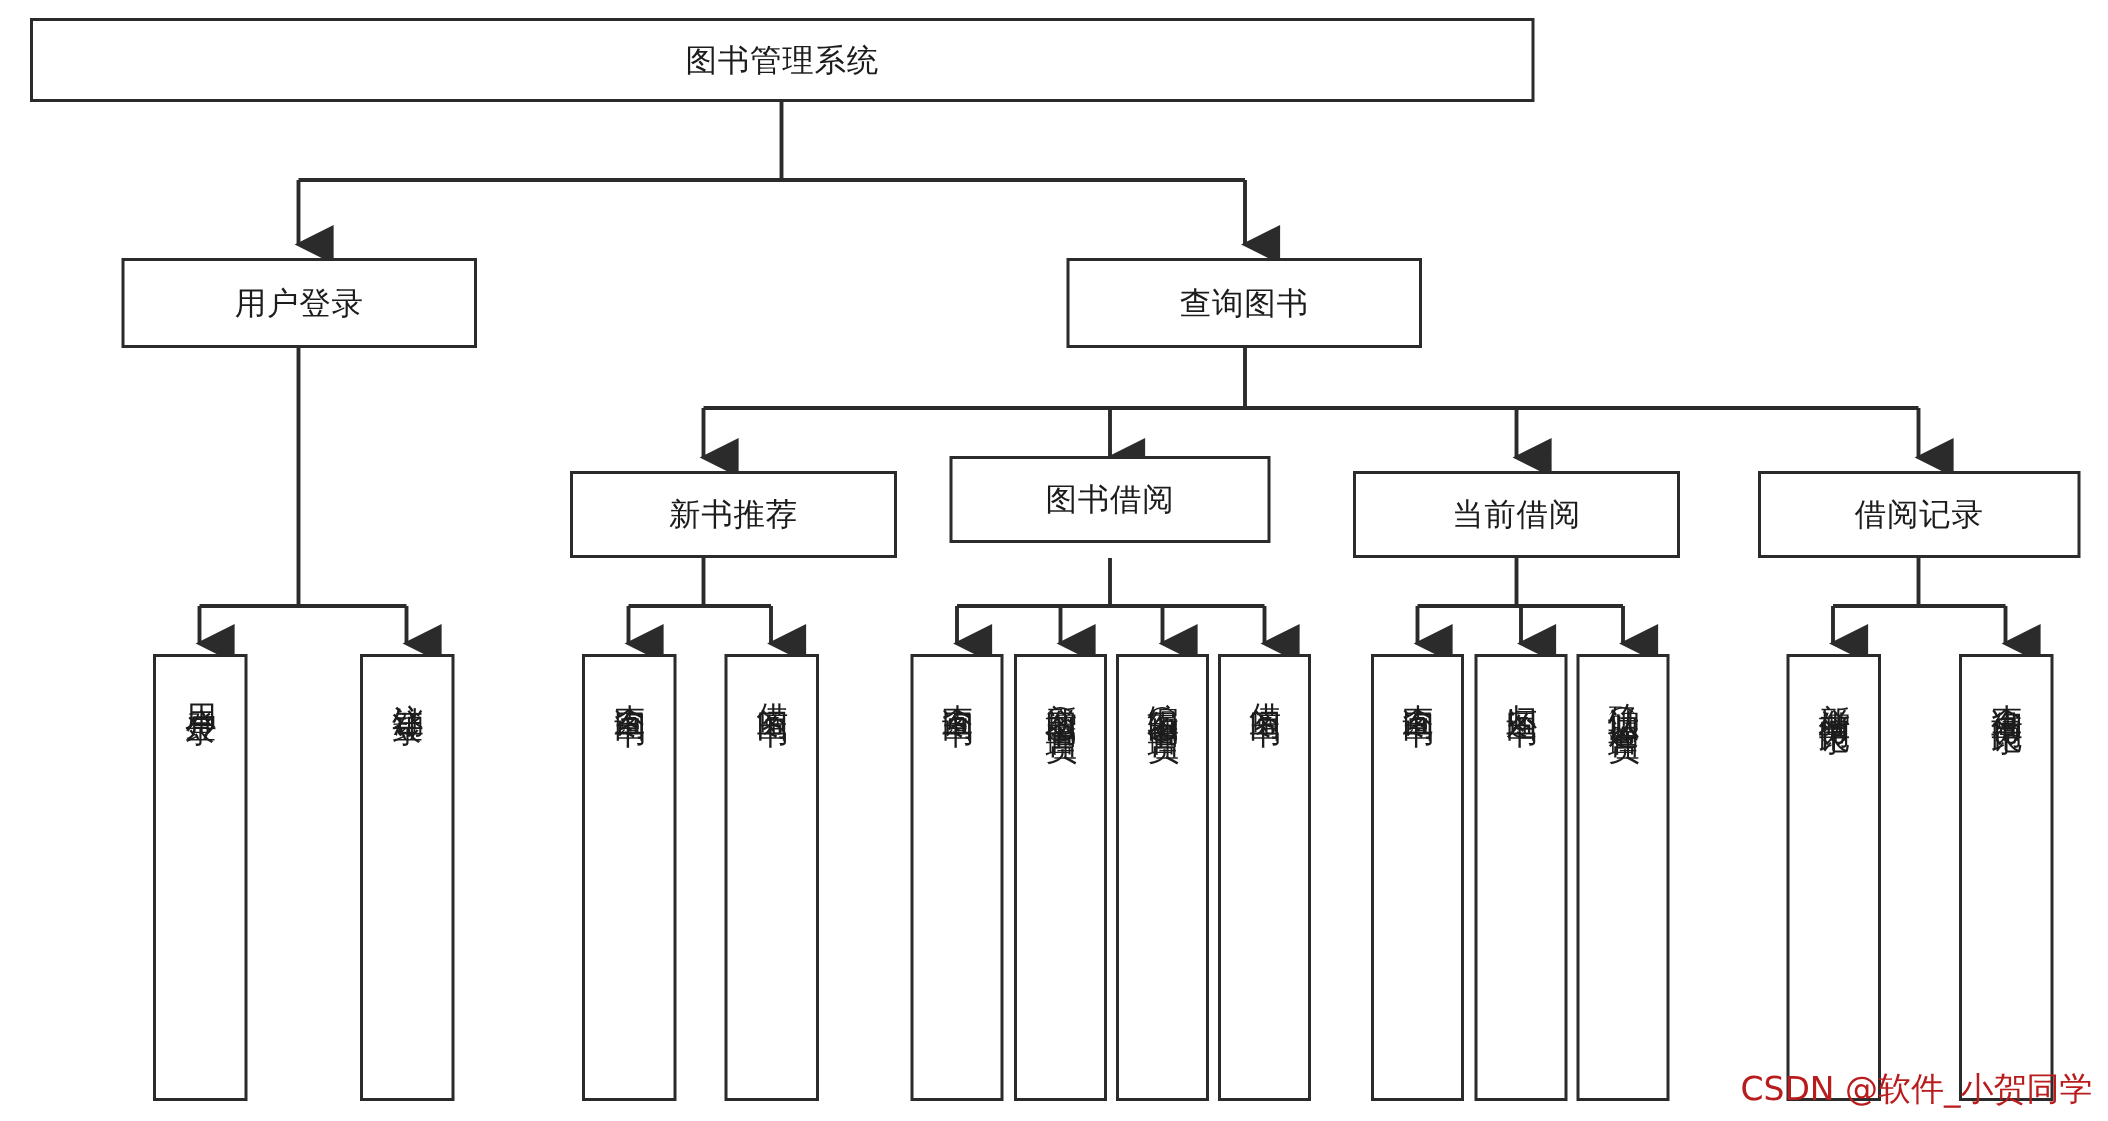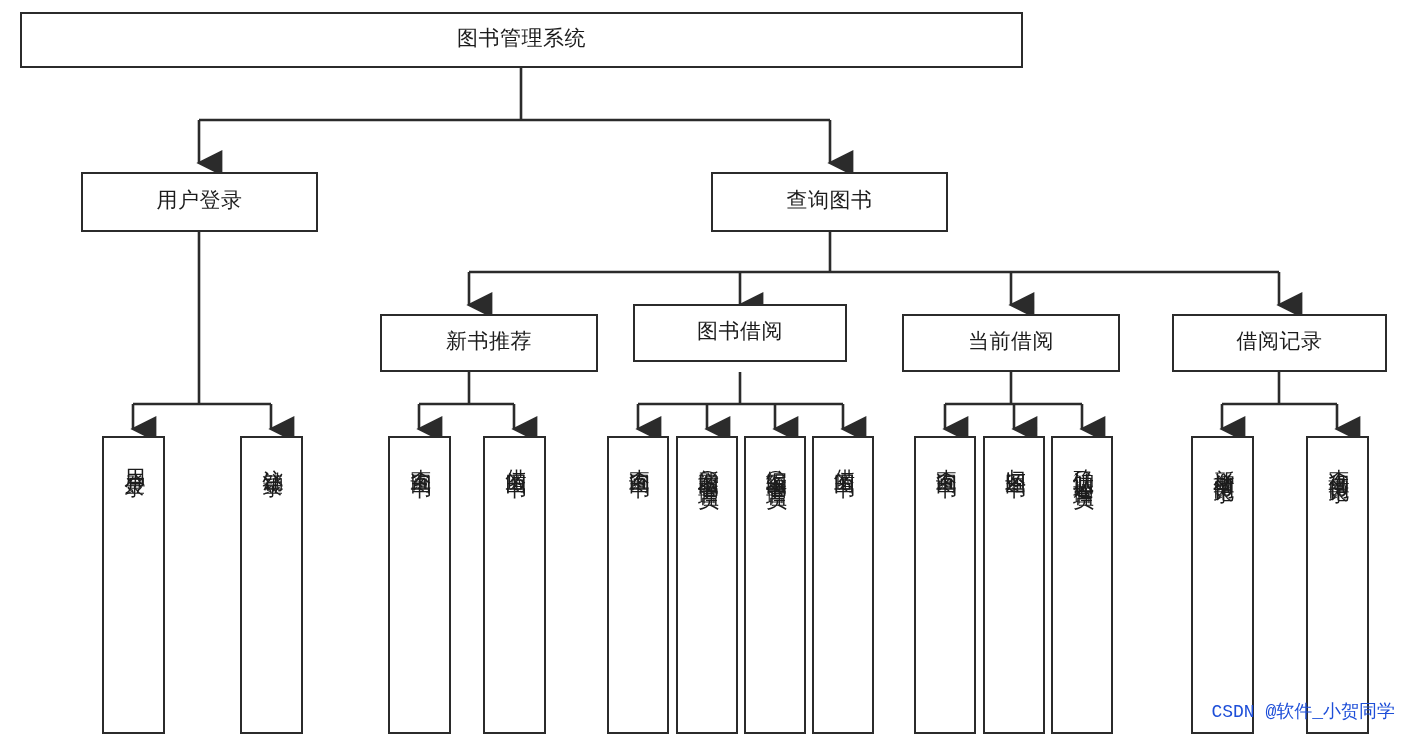--- a/index.html
+++ b/index.html
@@ -9,21 +9,20 @@
   }
   body {
     font-family: "DejaVu Sans", "Liberation Sans", sans-serif;
   }
   #stage {
     position: relative;
     width: 1405px;
     height: 747px;
     background: #ffffff;
     overflow: hidden;
-    font-family: Liberation Mono, monospace;
   }
   #flow-svg {
     position: absolute;
     left: 0;
     top: 0;
     width: 1405px;
     height: 747px;
   }
   .node-box {
     position: absolute;
@@ -52,23 +51,23 @@
     white-space: normal;
     letter-spacing: 3px;
     font-size: 21px;
     line-height: 1;
     height: auto;
     max-height: 100%;
   }
   .watermark {
     position: absolute;
     right: 10px;
-    bottom: 24px;
-    color: #1d4ed8;
-    font-size: 18px;
+    bottom: 6px;
+    color: #b91c1c;
+    font-size: 22px;
     white-space: nowrap;
     pointer-events: none;
   }
 </style>
 </head>
 <body>
 
 <div id="stage">
 
   <svg id="flow-svg" viewBox="0 0 1405 747" xmlns="http://www.w3.org/2000/svg">

